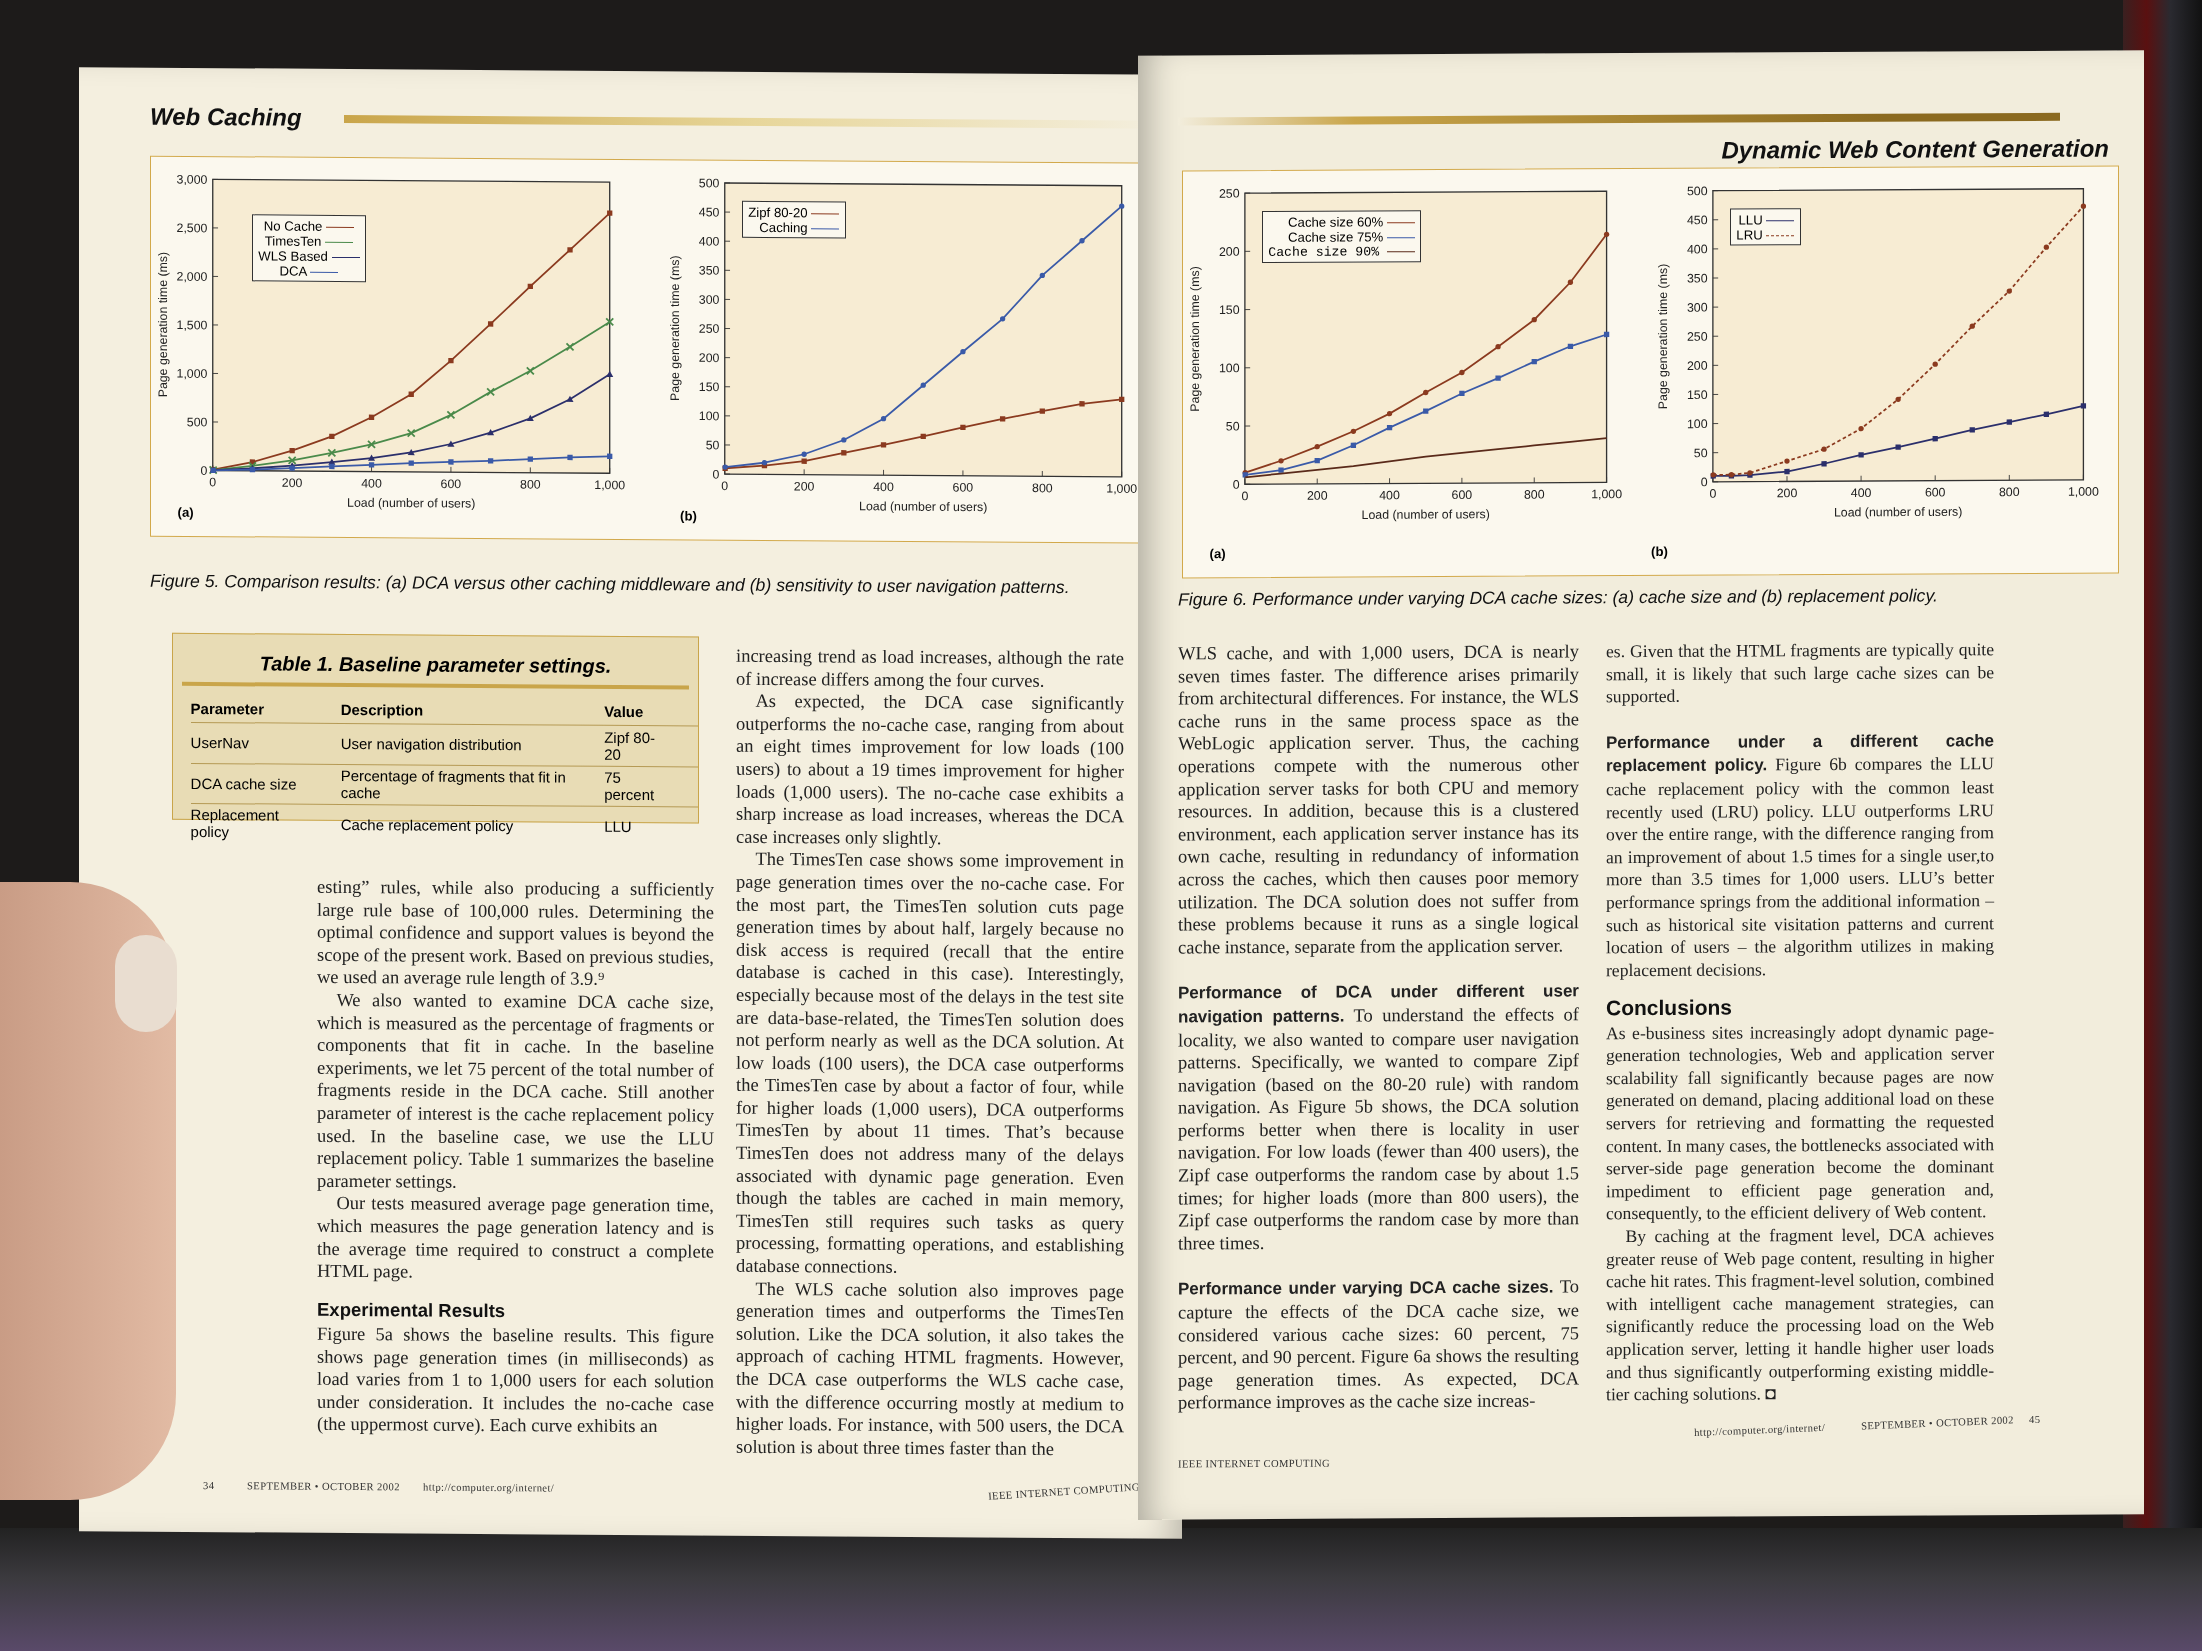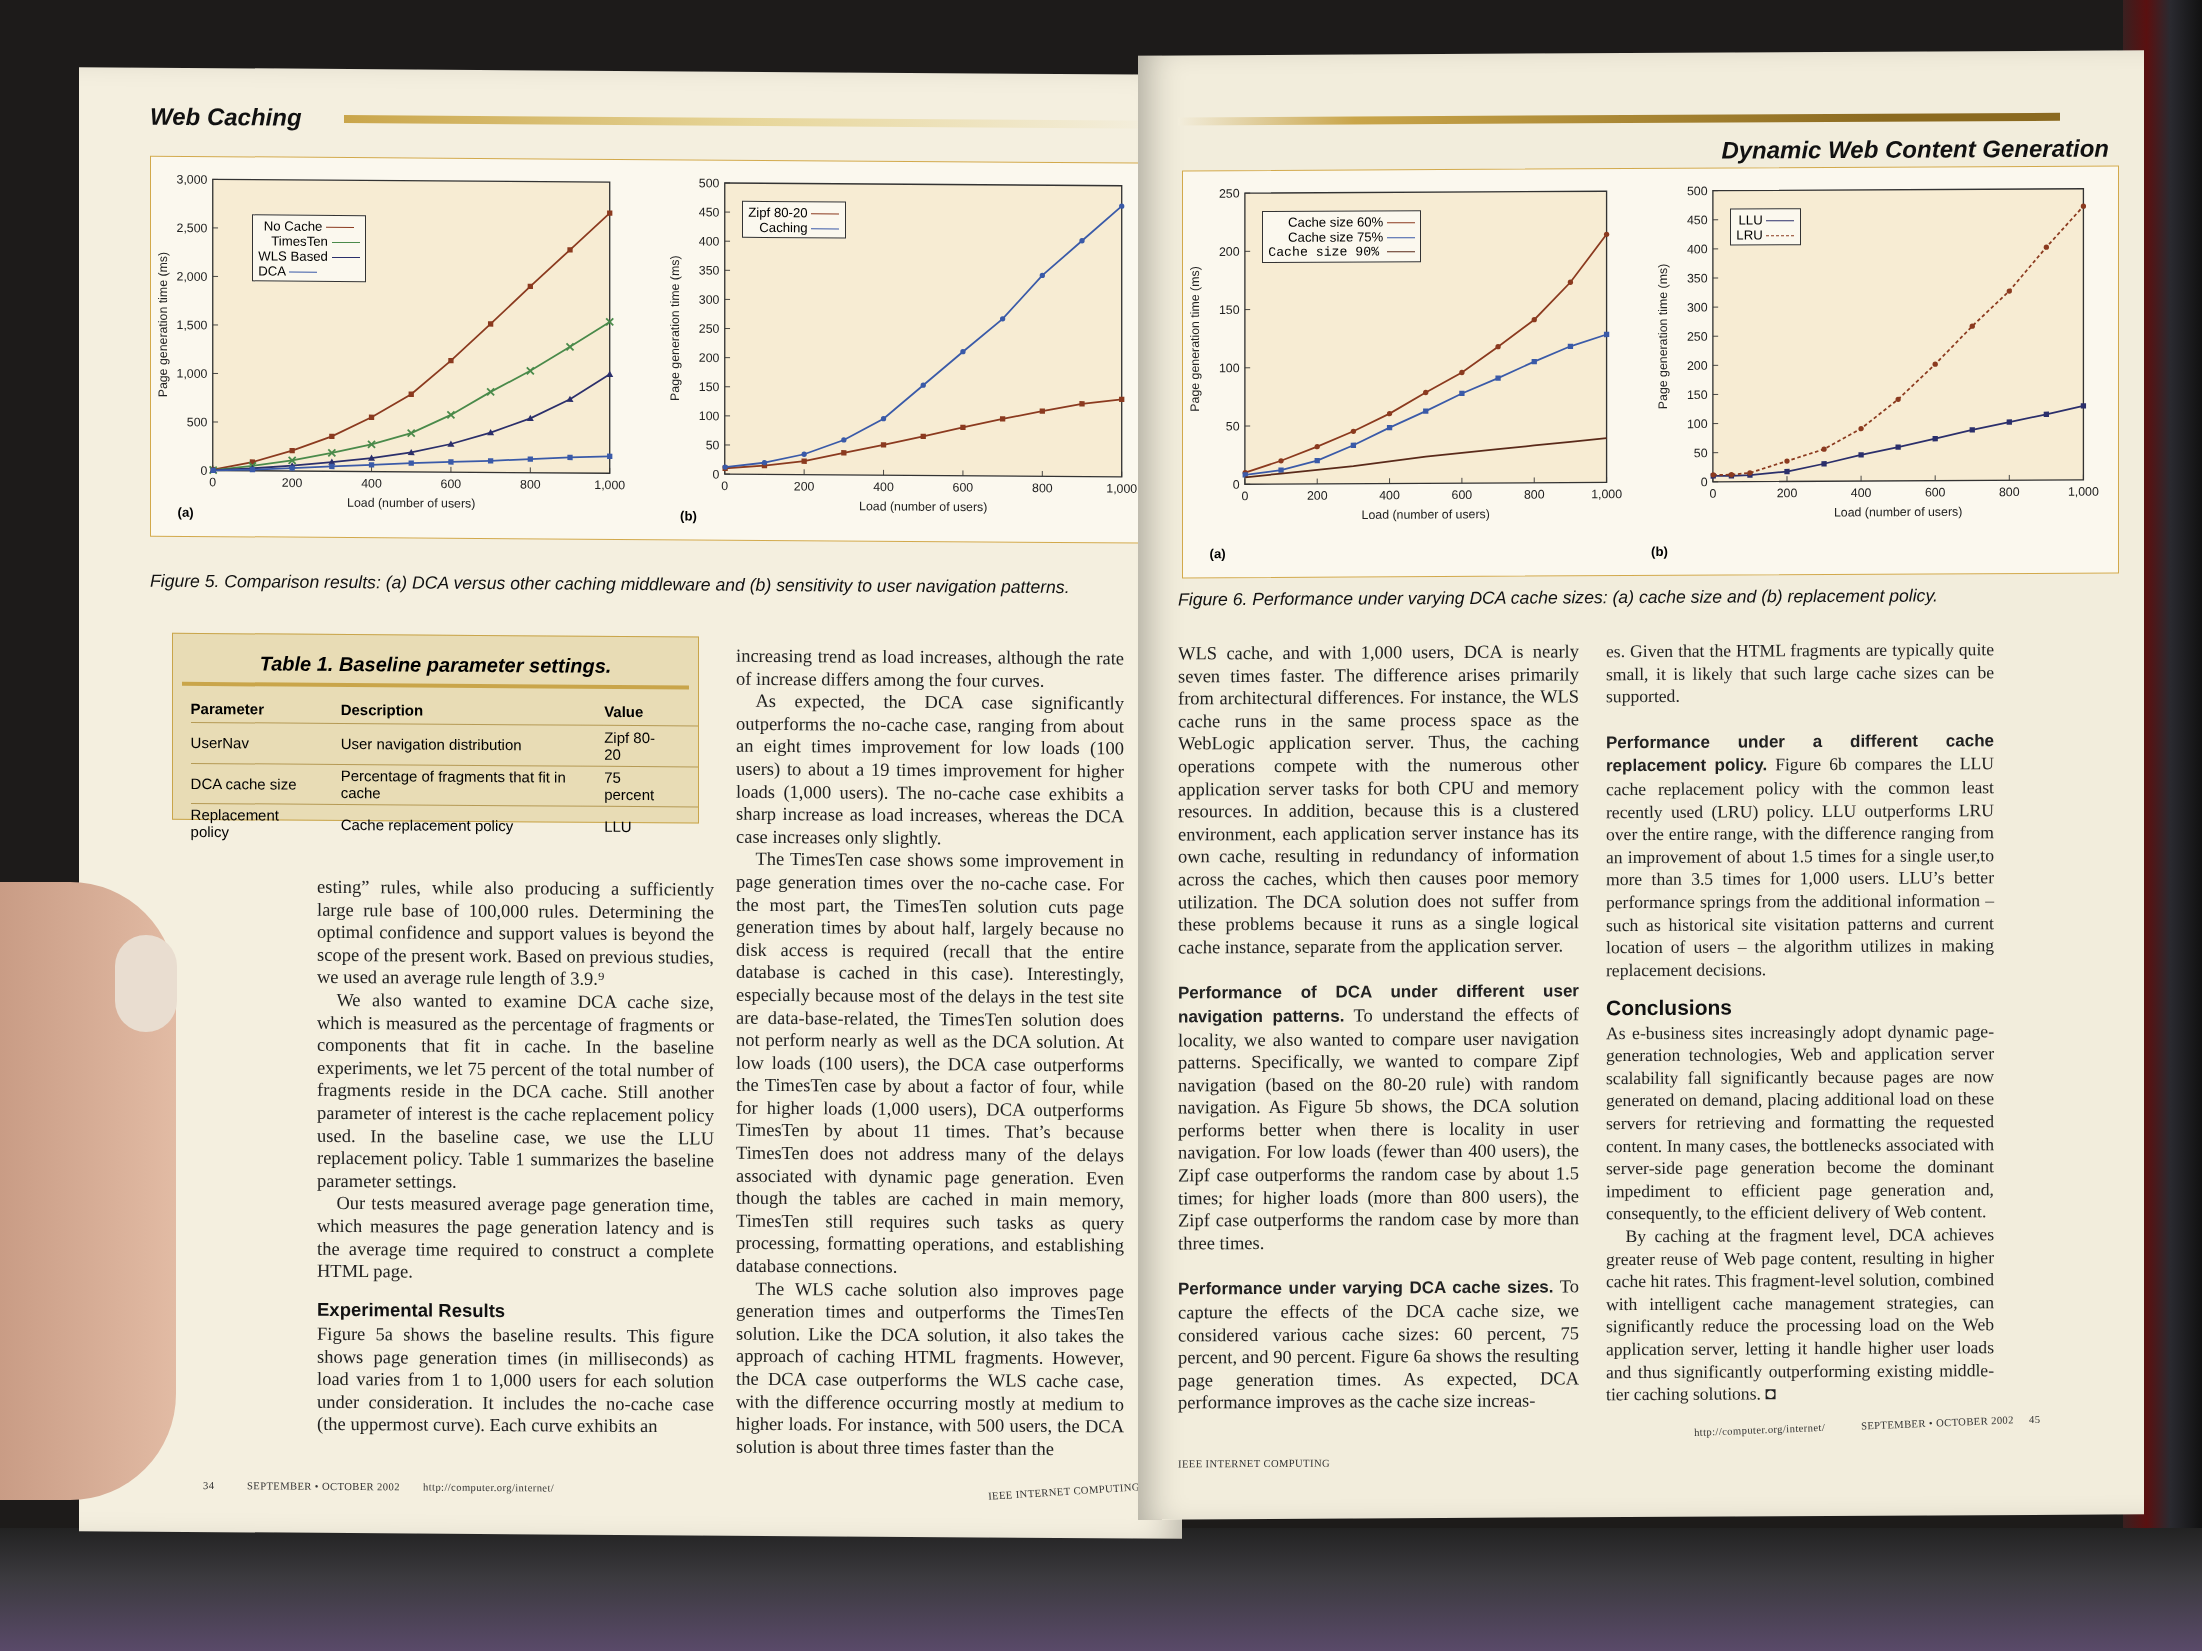--- a/index.html
+++ b/index.html
@@ -130,23 +130,23 @@
           <rect x="202" y="346.5" width="6" height="6" fill="#3a5aa8"></rect>
           <rect x="247" y="344.3" width="6" height="6" fill="#3a5aa8"></rect>
           <rect x="292" y="342.1" width="6" height="6" fill="#3a5aa8"></rect>
           <rect x="337" y="340.45" width="6" height="6" fill="#3a5aa8"></rect>
           <rect x="382" y="338.8" width="6" height="6" fill="#3a5aa8"></rect>
           <rect x="427" y="336.6" width="6" height="6" fill="#3a5aa8"></rect>
           <rect x="472" y="334.4" width="6" height="6" fill="#3a5aa8"></rect>
           <rect x="517" y="332.75" width="6" height="6" fill="#3a5aa8"></rect>
         </svg><div class="legend" style="left: 101px; top: 57px;">
           <div style="text-align: center;"><span>No Cache </span><span style="display: inline-block; width: 28px; height: 0px; border-top: 1.8px solid rgb(139, 58, 31); vertical-align: middle;"></span></div>
-          <div style="text-align: right;"><span>TimesTen </span><span style="display: inline-block; width: 28px; height: 0px; border-top: 1.8px solid rgb(74, 138, 74); vertical-align: middle;"></span></div>
+          <div style="text-align: center;"><span>TimesTen </span><span style="display: inline-block; width: 28px; height: 0px; border-top: 1.8px solid rgb(74, 138, 74); vertical-align: middle;"></span></div>
           <div style="text-align: right;"><span>WLS Based </span><span style="display: inline-block; width: 28px; height: 0px; border-top: 1.8px solid rgb(43, 47, 107); vertical-align: middle;"></span></div>
-          <div style="text-align: left;"><span>DCA </span><span style="display: inline-block; width: 28px; height: 0px; border-top: 1.8px solid rgb(58, 90, 168); vertical-align: middle;"></span></div>
+          <div style="text-align: center;"><span>DCA </span><span style="display: inline-block; width: 28px; height: 0px; border-top: 1.8px solid rgb(58, 90, 168); vertical-align: middle;"></span></div>
         </div></div>
     <div class="chart" id="fig5b" style="left:512px;top:0;"><svg width="494" height="371" viewBox="0 0 560 420">
           <rect x="70" y="25" width="450" height="330" fill="#f7ecd3" stroke="#333" stroke-width="1.5"></rect>
           <line x1="70" x2="76" y1="355" y2="355" stroke="#333"></line>
           <text x="64" y="360" text-anchor="end" class="tick">0</text>
           <line x1="70" x2="76" y1="322" y2="322" stroke="#333"></line>
           <text x="64" y="327" text-anchor="end" class="tick">50</text>
           <line x1="70" x2="76" y1="289" y2="289" stroke="#333"></line>
           <text x="64" y="294" text-anchor="end" class="tick">100</text>
           <line x1="70" x2="76" y1="256" y2="256" stroke="#333"></line>

